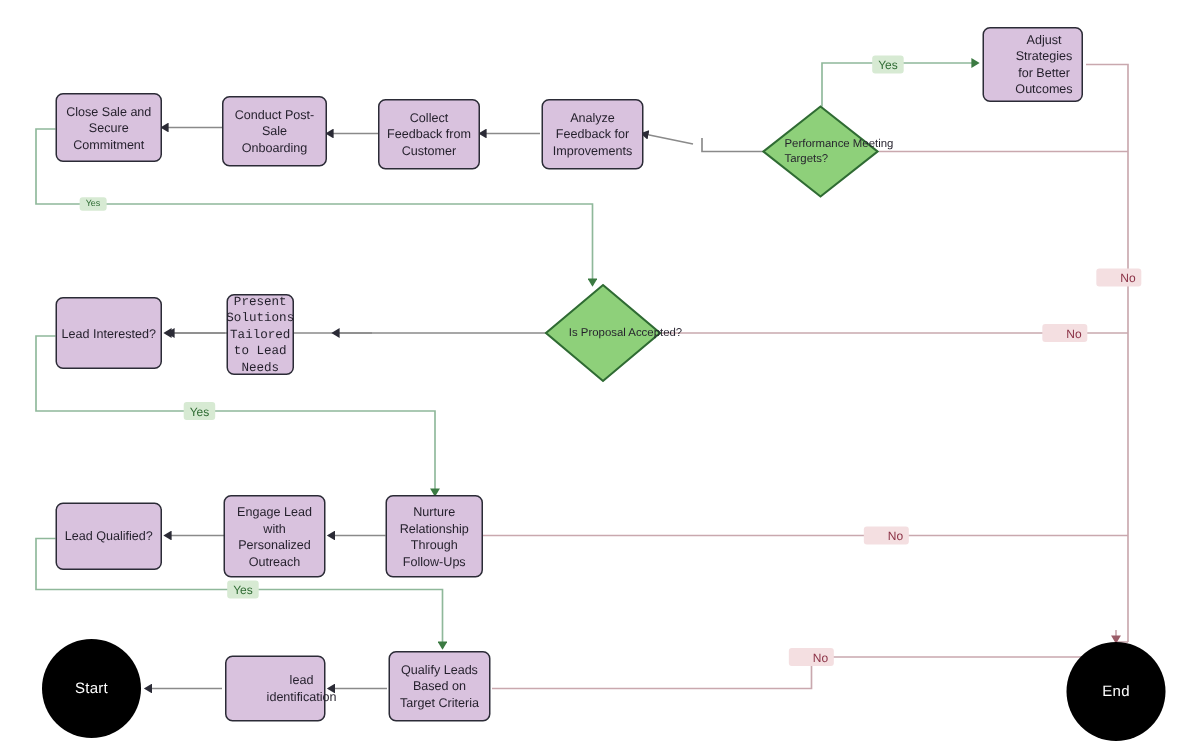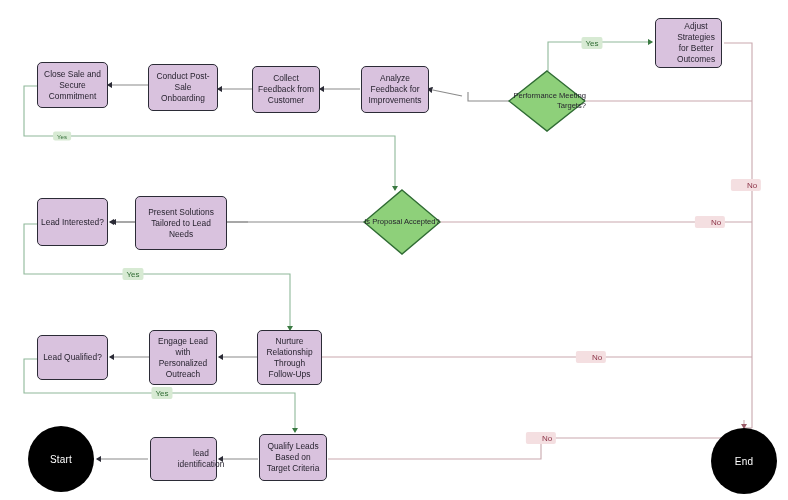--- a/index.html
+++ b/index.html
@@ -15,22 +15,22 @@
     background:#d9c2de;border:1.4px solid #2b2b36;border-radius:5px;
     color:#231f2b;font-size:8.4px;line-height:11px;padding:2px 3px;
   }
   .terminal{
     position:absolute;border-radius:50%;background:#000;color:#fff;
     display:flex;align-items:center;justify-content:center;
     font-size:10px;letter-spacing:.2px;
   }
   .diamond-wrap{position:absolute;}
   .diamond-wrap .lbl{
-    position:absolute;left:0;top:0;width:100%;height:100%;
-    display:flex;align-items:center;justify-content:center;text-align:right;
+    position:absolute;left:15px;top:0;width:100%;height:100%;
+    display:flex;align-items:center;justify-content:center;text-align:left;
     font-size:7.6px;line-height:10px;color:#231f2b;pointer-events:none;
   }
   .edge-label{
     position:absolute;transform:translate(-50%,-50%);
     font-size:8px;padding:1.5px 4px;border-radius:2px;white-space:nowrap;
   }
   .lab-yes{background:#d7ead3;color:#2f6b33;}
   .lab-no{background:#f4dfe1;color:#8c3347;padding-left:16px;}
 </style>
 </head>
@@ -117,21 +117,21 @@
     <svg width="78" height="62" viewBox="0 0 78 62">
       <polygon points="39,1 77,31 39,61 1,31" fill="#8ed07a" stroke="#2f6b33" stroke-width="1.4"></polygon>
     </svg>
     <span class="lbl">Performance Meeting Targets?</span>
   </div>
 
   <div class="node" style="left:37px;top:198px;width:71px;height:48px;">
     <span>Lead Interested?</span>
   </div>
 
-  <div class="node" style="left:135px;top:196px;width:92px;height:54px;">
+  <div class="node" style="left:151px;top:196px;width:45px;height:54px;font-family:Liberation Mono, monospace;">
     <span>Present Solutions Tailored to Lead Needs</span>
   </div>
 
   <div class="diamond-wrap" style="left:363px;top:189px;width:78px;height:66px;">
     <svg width="78" height="66" viewBox="0 0 78 66">
       <polygon points="39,1 77,33 39,65 1,33" fill="#8ed07a" stroke="#2f6b33" stroke-width="1.4"></polygon>
     </svg>
     <span class="lbl">Is Proposal Accepted?</span>
   </div>
 

